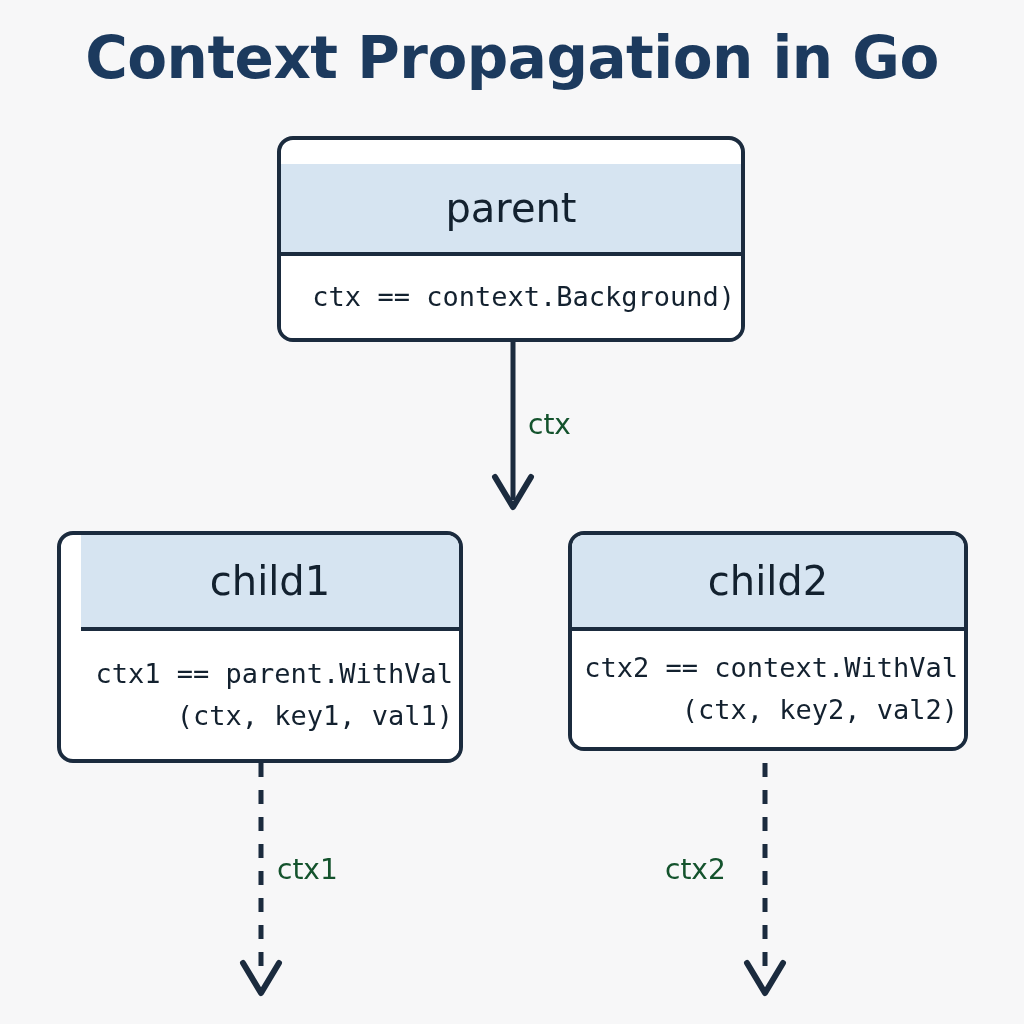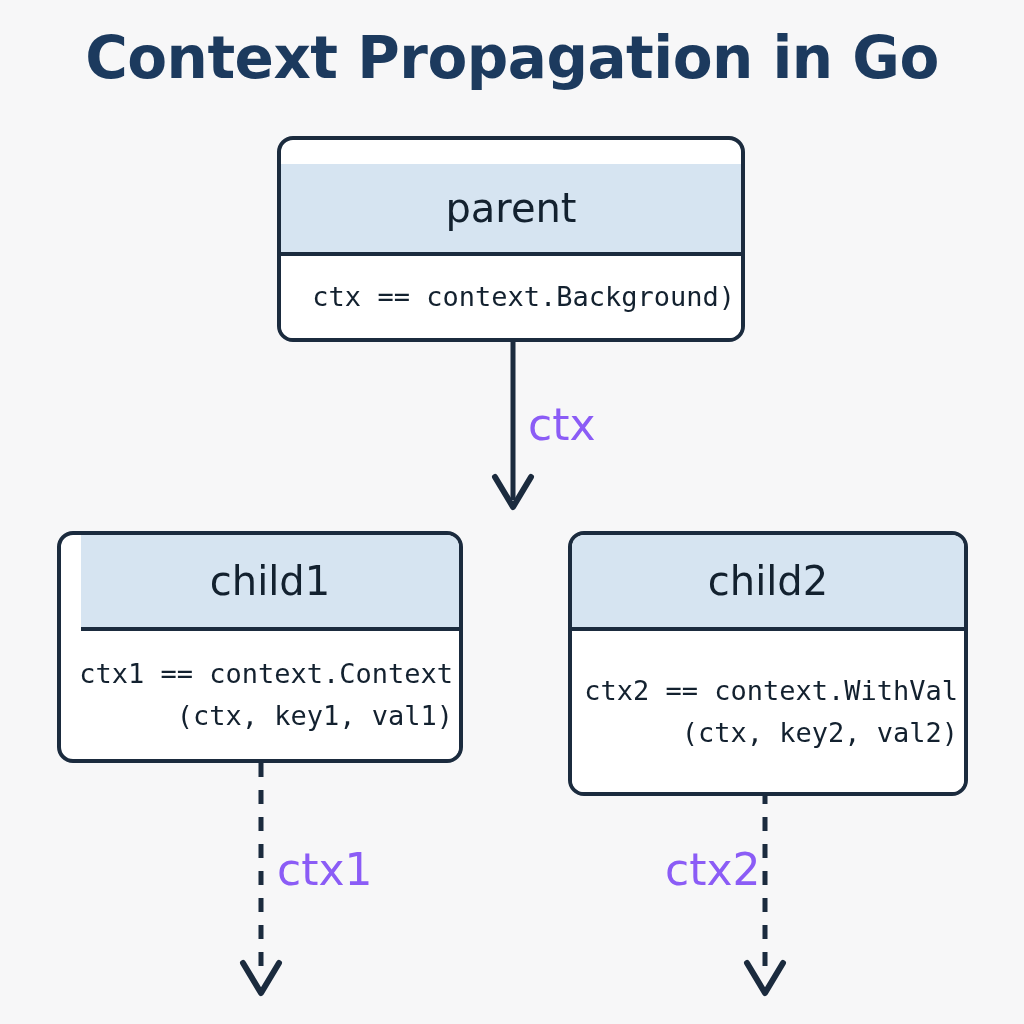--- a/index.html
+++ b/index.html
@@ -74,40 +74,40 @@
     line-height: 42px;
     text-align: center;
     padding: 0 6px;
     white-space: nowrap;
   }
 
   #node-parent        { left: 277px; top: 136px; width: 468px; height: 206px; }
   #node-parent .node-header { height: 92px; margin-top: 24px; }
   #node-child1        { left: 57px;  top: 531px; width: 406px; height: 232px; padding-left: 20px; }
   #node-child1 .node-header { height: 96px; }
-  #node-child2        { left: 568px; top: 531px; width: 400px; height: 265px; }
+  #node-child2        { left: 568px; top: 531px; width: 400px; height: 220px; }
   #node-child2 .node-header { height: 96px; }
 
   
   #edge-layer {
     position: absolute;
     left: 0;
     top: 0;
     width: 1024px;
     height: 1024px;
     pointer-events: none;
   }
 
   
   .edge-label {
     position: absolute;
     font-family: "DejaVu Sans", sans-serif;
-    font-size: 44px;
+    font-size: 28px;
     line-height: 36px;
-    color: #8b5cf6;
+    color: #14532d;
     white-space: nowrap;
   }
   #edge-label-ctx   { left: 528px; top: 407px; }
   #edge-label-ctx1  { left: 277px; top: 852px; }
   #edge-label-ctx2  { left: 665px; top: 852px; }
 </style>
 </head>
 <body>
 
 <div id="stage">
@@ -141,21 +141,21 @@
   <div class="node" id="node-parent">
     <div class="node-header">parent</div>
     <div class="node-body">
       <div>ctx == context.Background)</div>
     </div>
   </div>
 
   <div class="node" id="node-child1">
     <div class="node-header">child1</div>
     <div class="node-body">
-      <div>ctx1 == context.Context</div>
+      <div>ctx1 == parent.WithVal</div>
       <div>(ctx, key1, val1)</div>
     </div>
   </div>
 
   <div class="node" id="node-child2">
     <div class="node-header">child2</div>
     <div class="node-body">
       <div>ctx2 == context.WithVal</div>
       <div>(ctx, key2, val2)</div>
     </div>

